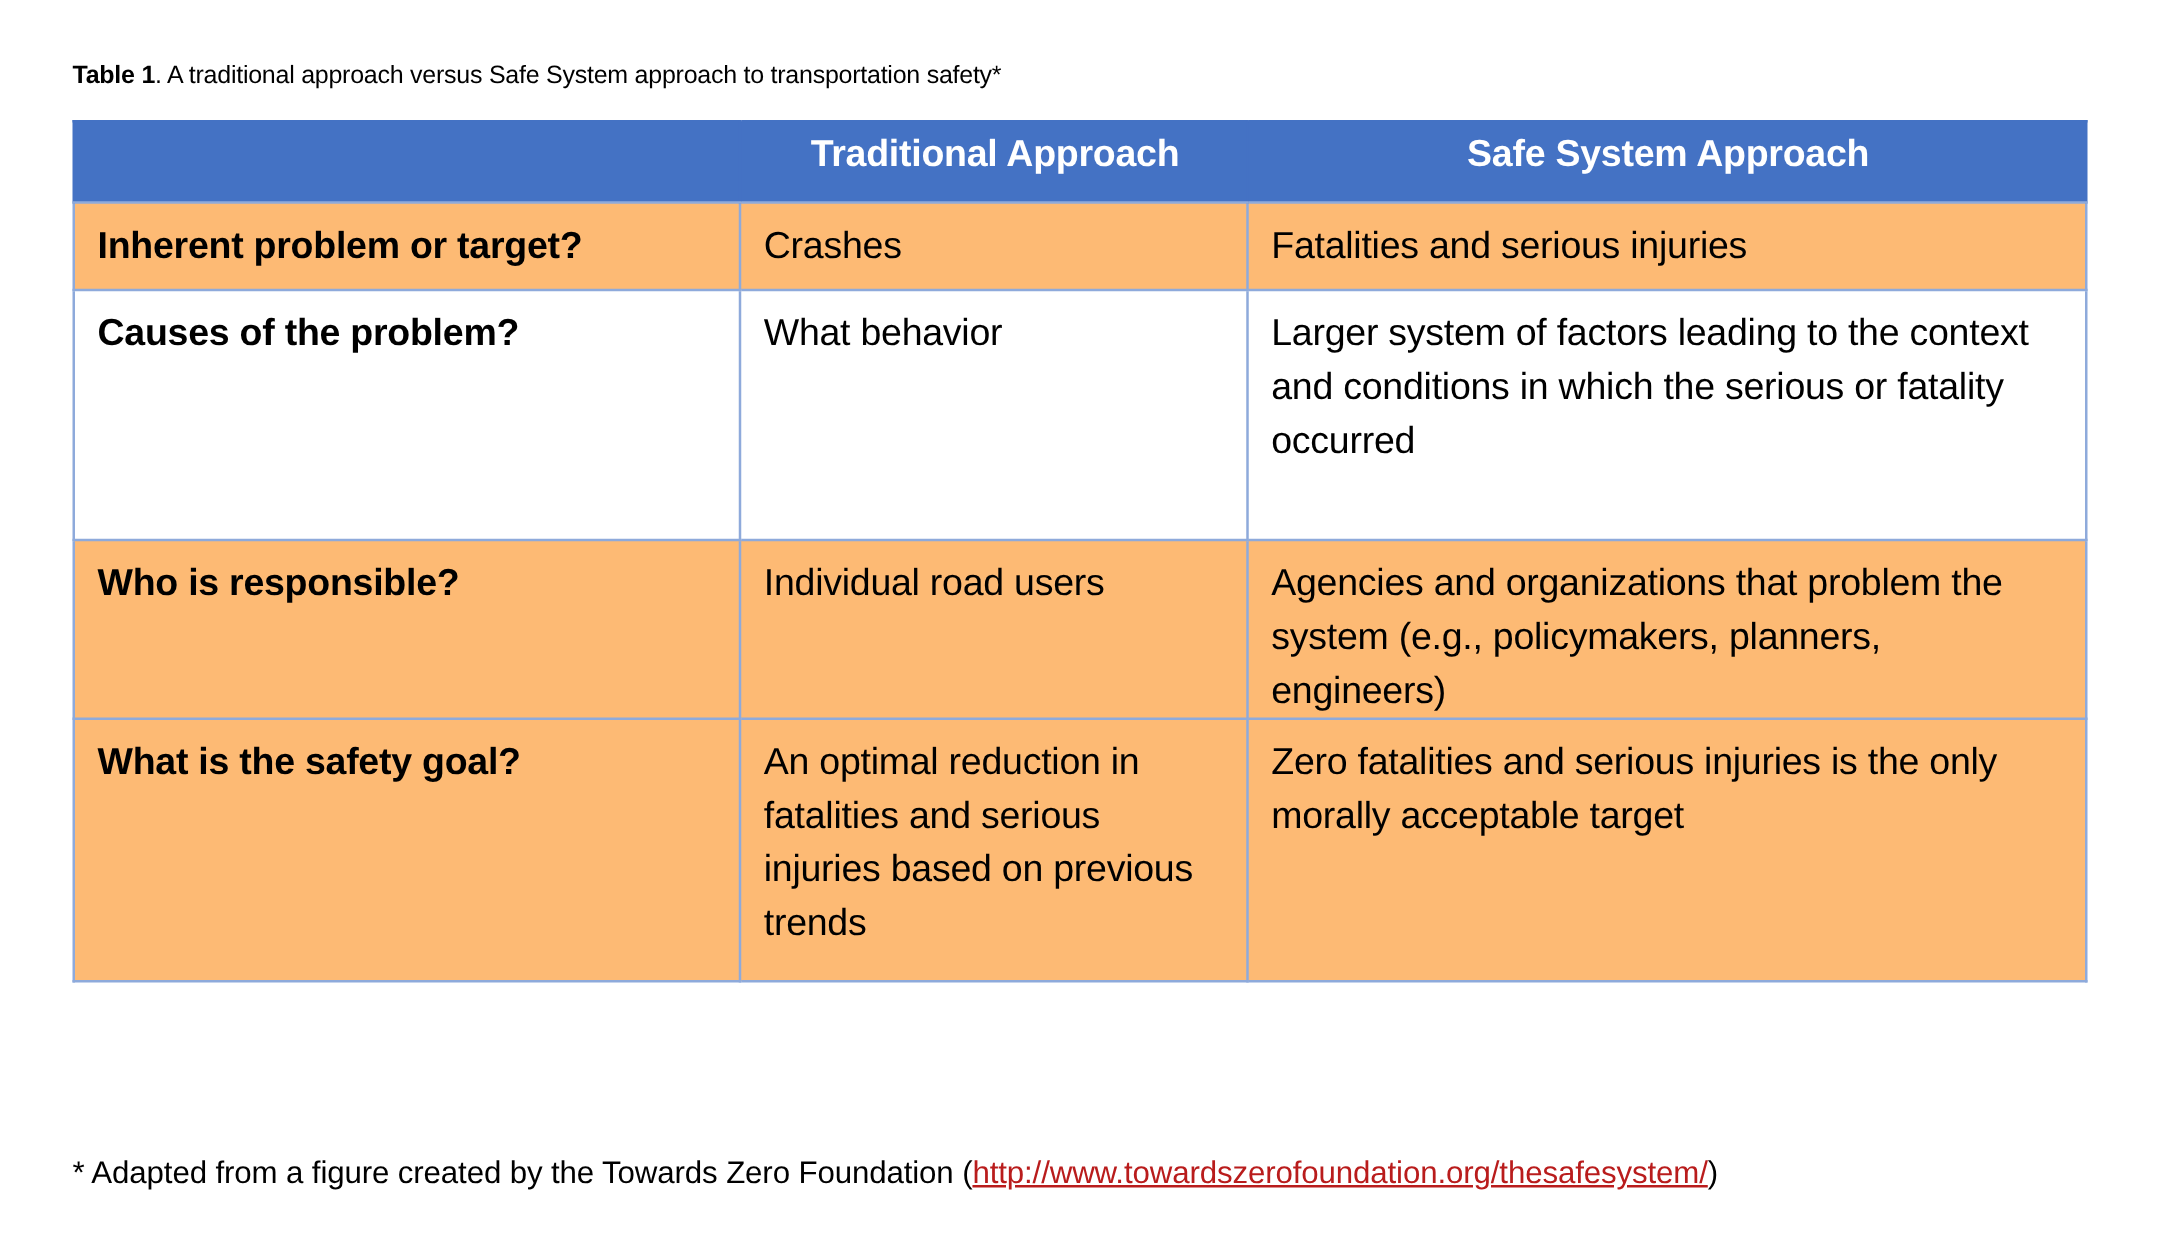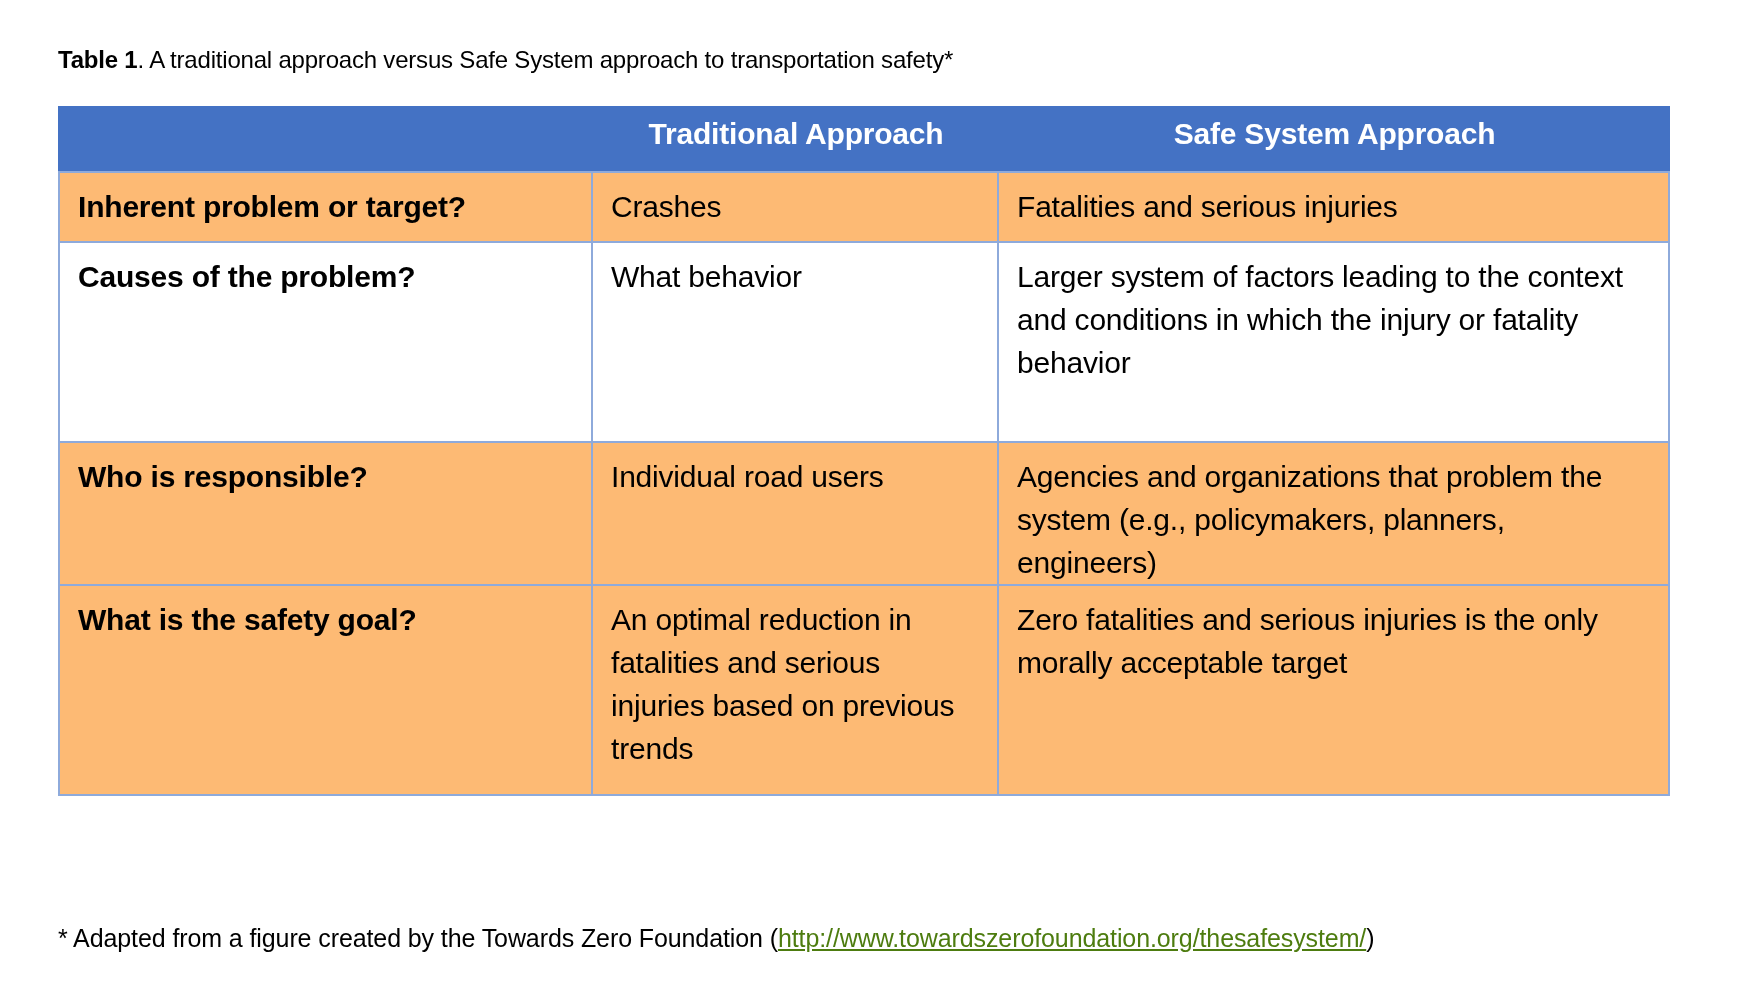--- a/index.html
+++ b/index.html
@@ -1,32 +1,32 @@
 <!DOCTYPE html>
 <html><head>
 <meta charset="utf-8">
 <style>
   html, body { margin: 0; padding: 0; background: #ffffff; }
   body { width: 1738px; height: 994px; position: relative; overflow: hidden;
          font-family: "Liberation Sans", "DejaVu Sans", sans-serif; color: #000; }
-  .caption { position: absolute; left: 58px; top: 38px; font-size: 24px; line-height: 44px;
+  .caption { position: absolute; left: 58px; top: 38px; font-size: 20px; line-height: 44px;
              letter-spacing: -0.2px; white-space: nowrap; }
   .caption b { font-weight: 700; }
-  table.t { position: absolute; left: 58px; top: 106px; width: 1610px;
+  table.t { position: absolute; left: 58px; top: 96px; width: 1610px;
             border-collapse: collapse; table-layout: fixed; }
   table.t td, table.t th { border: 2px solid #8EAADB; vertical-align: top;
             padding: 12px 16px 0 18px; font-size: 30px; line-height: 43px; letter-spacing: -0.2px; }
   table.t th { background: #4472C4; color: #ffffff; font-weight: 700; text-align: center;
                height: 59px; padding-top: 4px; border-color: #4472C4; border-bottom-color: #8EAADB; }
   table.t tr.shade td { background: #fdba74; }
   table.t tr.plain td { background: #ffffff; }
   td.q { font-weight: 700; }
   .footnote { position: absolute; left: 58px; top: 920px; font-size: 25px; line-height: 36px;
               white-space: nowrap; letter-spacing: -0.1px; }
-  .footnote a { color: #4d7c0f; text-decoration: underline; }
+  .footnote a { color: #b91c1c; text-decoration: underline; }
 </style>
 </head>
 <body>
 
 <div class="caption">
   <b>Table 1</b><span>. A traditional approach versus Safe System approach to transportation safety*</span>
 </div>
 
 <table class="t">
   <colgroup>
@@ -41,21 +41,21 @@
     <th>Safe System Approach</th>
   </tr>
   <tr class="shade" style="height:70px">
     <td class="q">Inherent problem or target?</td>
     <td>Crashes</td>
     <td>Fatalities and serious injuries</td>
   </tr>
   <tr class="plain" style="height:200px">
     <td class="q">Causes of the problem?</td>
     <td>What behavior</td>
-    <td>Larger system of factors leading to the context and conditions in which the injury or fatality behavior</td>
+    <td>Larger system of factors leading to the context and conditions in which the serious or fatality occurred</td>
   </tr>
   <tr class="shade" style="height:124px">
     <td class="q">Who is responsible?</td>
     <td>Individual road users</td>
     <td>Agencies and organizations that problem the system (e.g., policymakers, planners, engineers)</td>
   </tr>
   <tr class="shade" style="height:210px">
     <td class="q">What is the safety goal?</td>
     <td>An optimal reduction in fatalities and serious injuries based on previous trends</td>
     <td>Zero fatalities and serious injuries is the only morally acceptable target</td>

